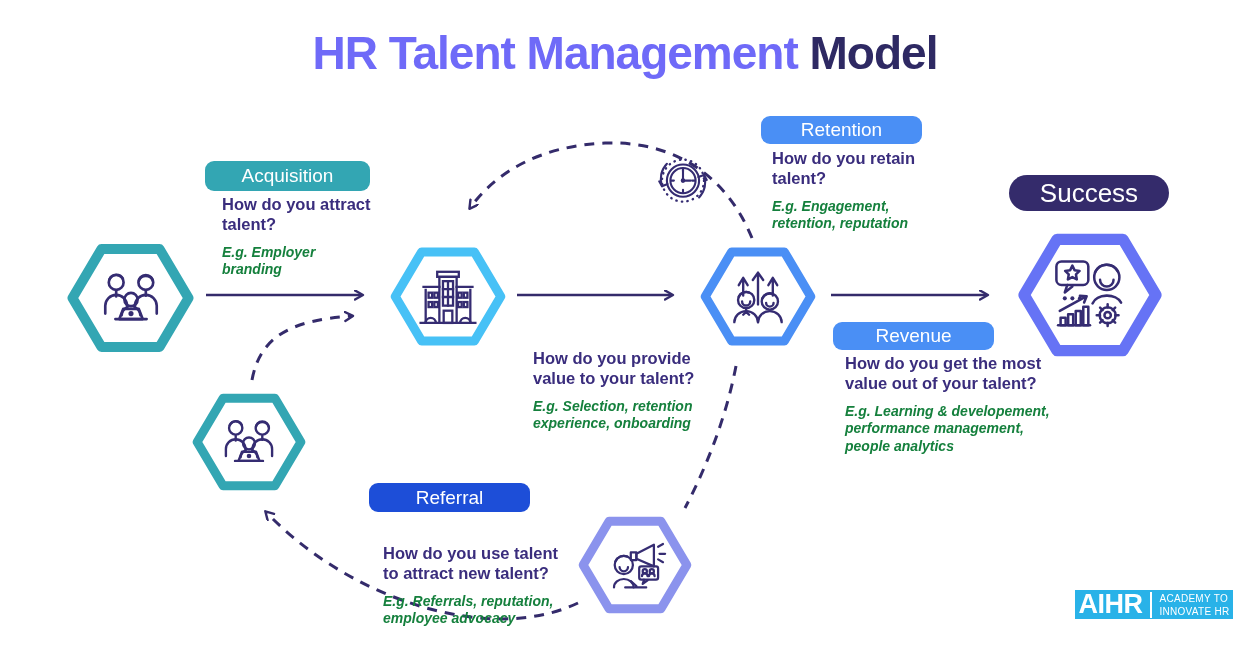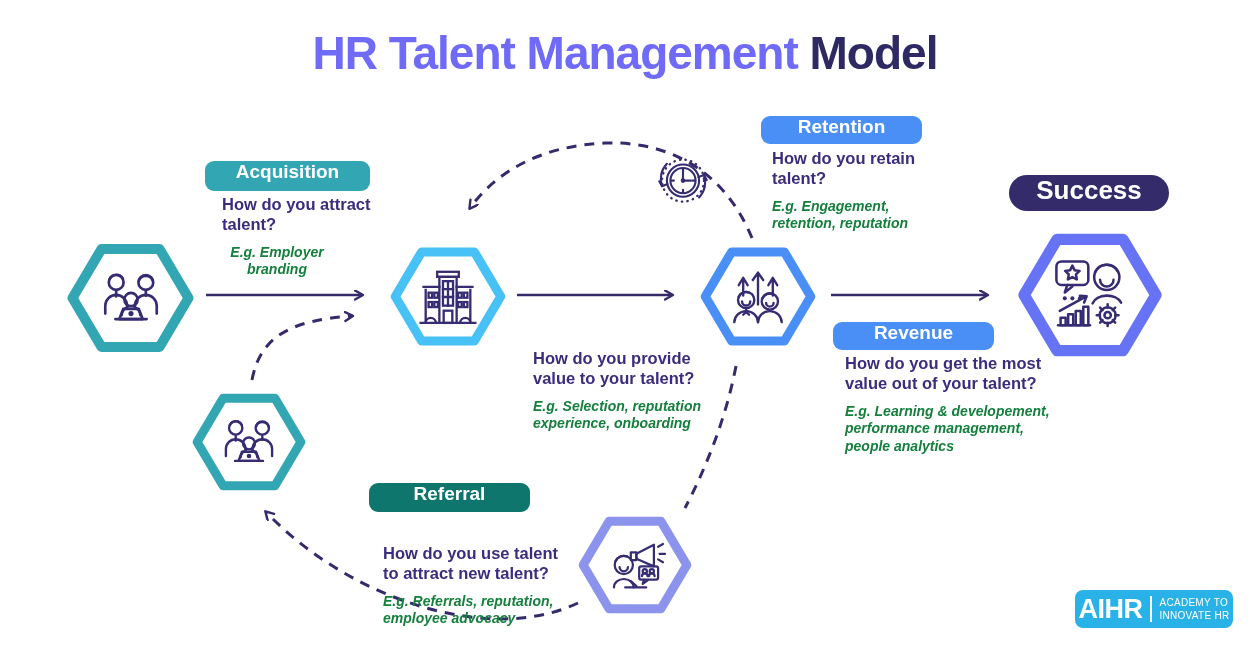--- a/index.html
+++ b/index.html
@@ -8,51 +8,51 @@
 
   .title { position:absolute; top:26px; left:0; width:100%; text-align:center;
            font-size:46px; font-weight:bold; letter-spacing:-1px; }
   .title .main { color:#6f6af8; }
   .title .accent { color:#2e2963; }
 
   .hex { position:absolute; }
   .hex svg { display:block; }
   .hex .icon { position:absolute; left:50%; top:50%; transform:translate(-50%,-50%); }
 
-  .pill { position:absolute; display:flex; align-items:flex-start; justify-content:center;
-          color:#ffffff; font-weight:bold; font-size:19px; border-radius:9px; }
+  .pill { position:absolute; display:flex; align-items:center; justify-content:center;
+          color:#ffffff; font-weight:normal; font-size:19px; border-radius:9px; }
   .pill-acquisition { left:205px; top:161px; width:165px; height:30px; background:#33a6b3; }
   .pill-activation  { left:520px; top:317px; width:160px; height:29px; background:#47c1f6; }
   .pill-retention   { left:761px; top:116px; width:161px; height:28px; background:#4a8ff5; }
   .pill-revenue     { left:833px; top:322px; width:161px; height:28px; background:#4a8ff5; }
-  .pill-referral    { left:369px; top:483px; width:161px; height:29px; background:#0f766e; }
+  .pill-referral    { left:369px; top:483px; width:161px; height:29px; background:#1d4ed8; }
   .pill-success     { left:1009px; top:175px; width:160px; height:36px; background:#342b6b;
                       font-size:26px; border-radius:18px; }
 
   .stage-text { position:absolute; }
   .stage-text .question { font-weight:bold; color:#3a2d7d; font-size:16.5px; line-height:1.2; }
   .stage-text .example  { display:block; margin-top:9px; font-style:italic; font-weight:bold;
                           color:#15803d; font-size:14px; line-height:1.25; }
   .text-acquisition { left:222px; top:195px; width:175px; }
-  .text-acquisition .example { max-width:110px;text-align:center; }
+  .text-acquisition .example { max-width:110px; }
   .text-activation  { left:533px; top:349px; width:180px; }
   .text-activation  .example { max-width:185px; }
   .text-retention   { left:772px; top:149px; width:160px; }
   .text-retention   .example { max-width:165px; }
   .text-revenue     { left:845px; top:354px; width:215px; }
   .text-revenue     .example { max-width:215px; }
   .text-referral    { left:383px; top:544px; width:195px; }
   .text-referral    .example { max-width:195px; }
 
   .arrows { position:absolute; left:0; top:0; pointer-events:none; }
 
   .clock { position:absolute; left:648px; top:147px; width:70px; height:70px; }
 
-  .logo { position:absolute; left:1075px; top:590px; width:158px; height:38px;
-          background:#29b2e8; border-radius:8px; display:flex; align-items:center;
+  .logo { position:absolute; left:1075px; top:590px; width:158px; height:29px;
+          background:#29b2e8; border-radius:0; display:flex; align-items:center;
           justify-content:center; }
   .logo .brand { color:#fff; font-weight:bold; font-size:27px; letter-spacing:-0.5px; }
   .logo .divider { width:2px; height:26px; background:#ffffff; margin:0 7px 0 8px; }
   .logo .tagline { color:#fff; font-weight:normal; font-size:10px; line-height:1.3;
                    letter-spacing:0.3px; }
 </style>
 </head>
 <body>
 
 <div class="canvas">
@@ -254,21 +254,21 @@
   <div class="pill pill-success">
       <span>Success</span>
     </div>
 
   <div class="stage-text text-acquisition">
     <div class="question">How do you attract talent?</div>
     <span class="example">E.g. Employer branding</span>
   </div>
   <div class="stage-text text-activation">
     <div class="question">How do you provide value to your talent?</div>
-    <span class="example">E.g. Selection, reputation experience, onboarding</span>
+    <span class="example">E.g. Selection, retention experience, onboarding</span>
   </div>
   <div class="stage-text text-retention">
     <div class="question">How do you retain talent?</div>
     <span class="example">E.g. Engagement, retention, reputation</span>
   </div>
   <div class="stage-text text-revenue">
     <div class="question">How do you get the most value out of your talent?</div>
     <span class="example">E.g. Learning &amp; developement, performance management, people analytics</span>
   </div>
   <div class="stage-text text-referral">

